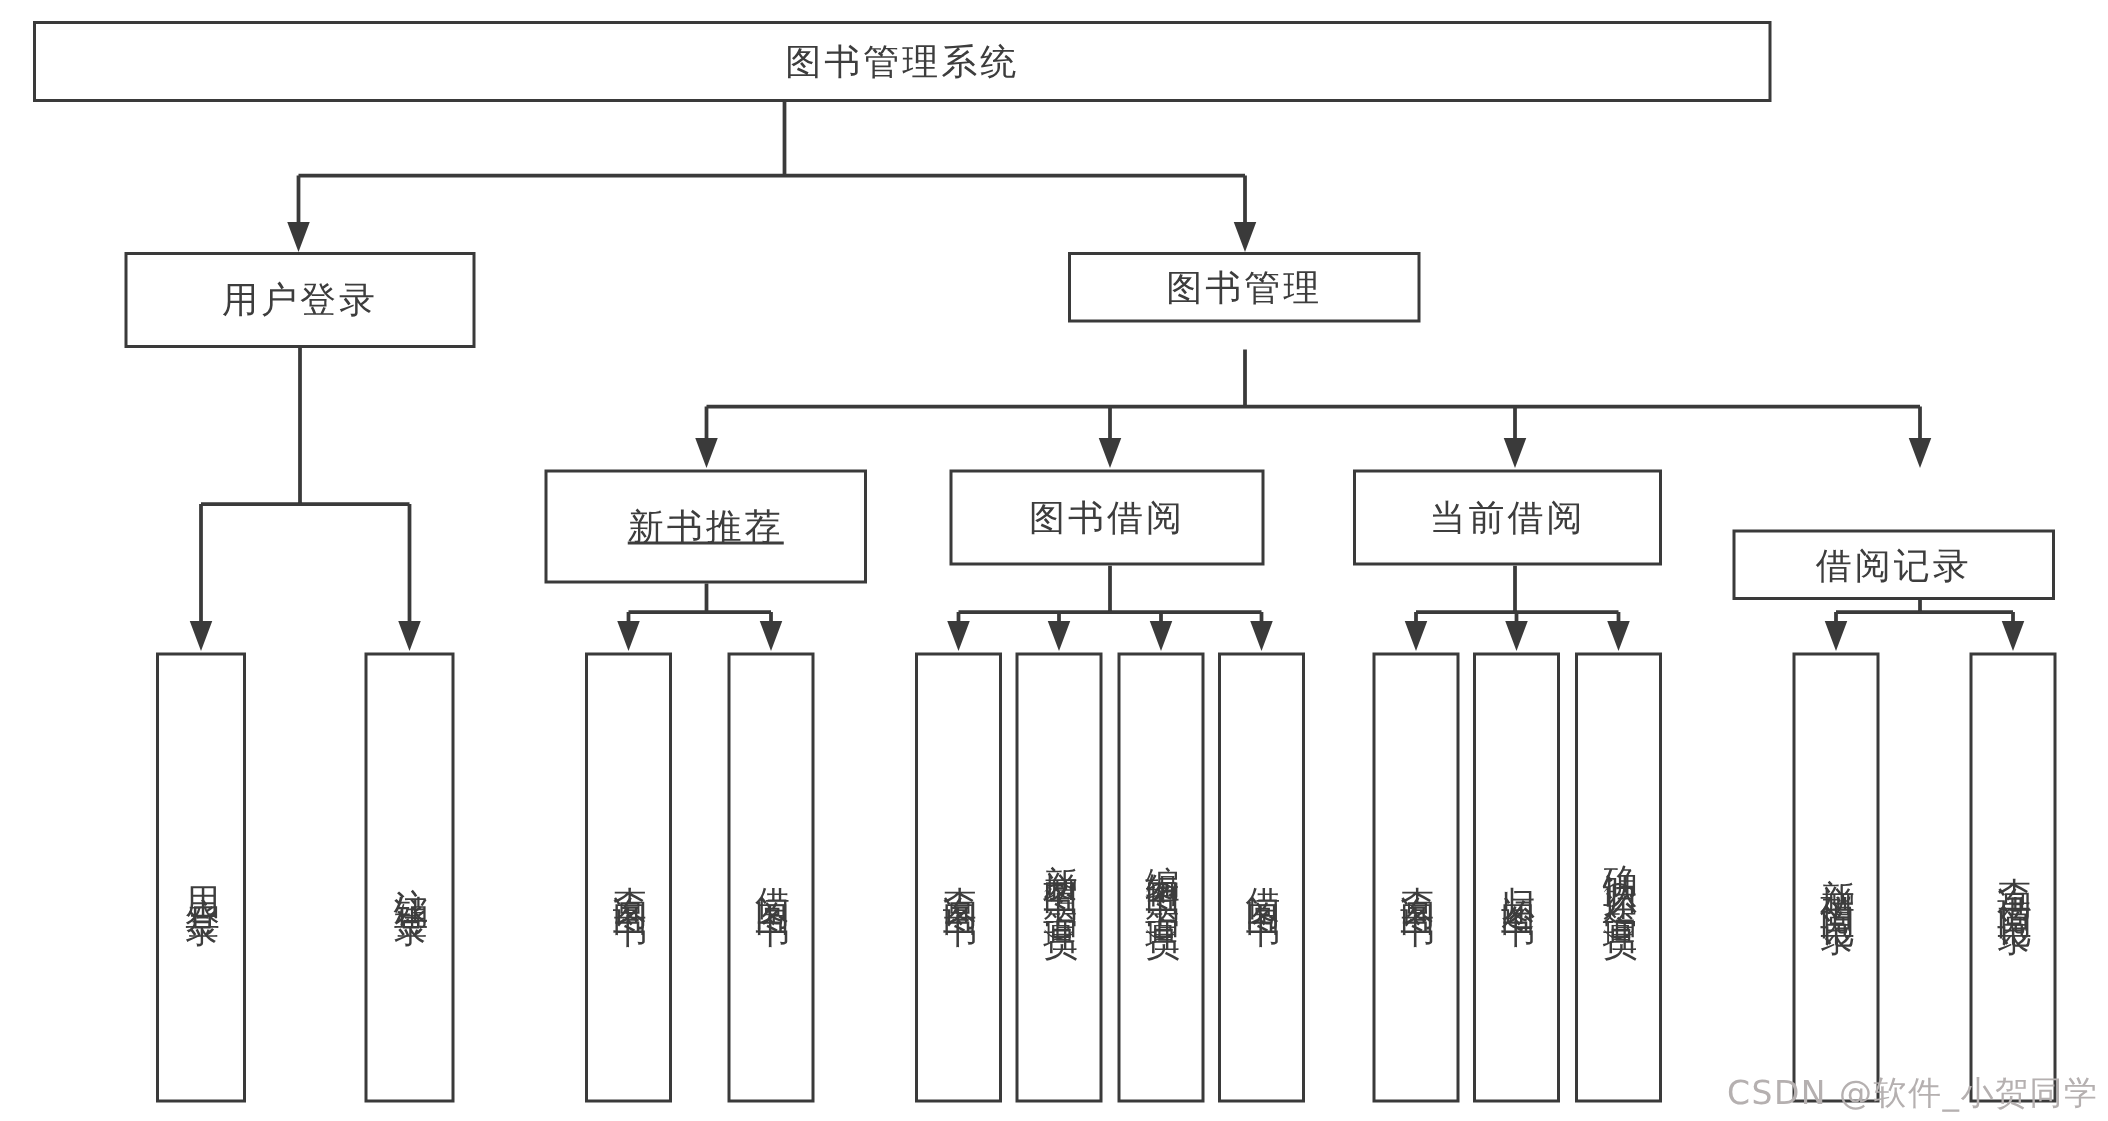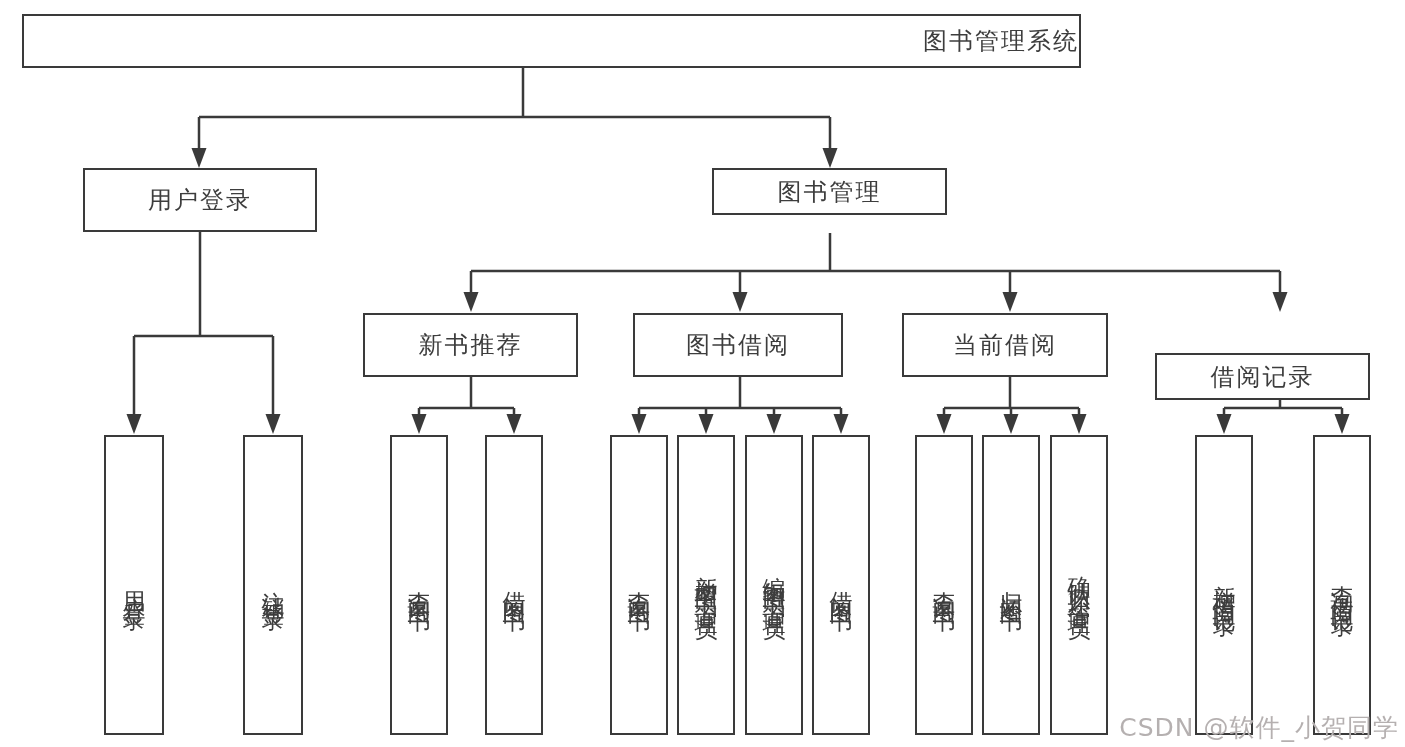--- a/index.html
+++ b/index.html
@@ -39,26 +39,26 @@
     white-space: nowrap;
   }
   .leaf .v-label {
     writing-mode: vertical-rl;
     font-size: 23px;
     letter-spacing: 6px;
     line-height: 1;
     white-space: nowrap;
   }
   
-  .node-root     { left: 22px;  top: 14px;  width: 1059px; height: 54px; justify-content: flex-end; }
+  .node-root     { left: 22px;  top: 14px;  width: 1159px; height: 54px; }
   
   .node-l1-a     { left: 83px;  top: 168px; width: 234px;  height: 64px; }
   .node-l1-b     { left: 712px; top: 168px; width: 235px;  height: 47px; }
   
-  .node-l2-1     { left: 363px;  top: 313px; width: 215px; height: 64px; }
+  .node-l2-1     { left: 363px;  top: 313px; width: 215px; height: 76px; text-decoration: underline; }
   .node-l2-2     { left: 633px;  top: 313px; width: 210px; height: 64px; }
   .node-l2-3     { left: 902px;  top: 313px; width: 206px; height: 64px; }
   .node-l2-4     { left: 1155px; top: 313px; width: 215px; height: 47px; margin-top: 40px; }
   
   .leaf { top: 435px; width: 58px; height: 300px; }
   .leaf-a1 { left: 104px; width: 60px; }
   .leaf-a2 { left: 243px; width: 60px; }
   .leaf-b1 { left: 390px; }
   .leaf-b2 { left: 485px; }
   .leaf-c1 { left: 610px; }
@@ -68,21 +68,21 @@
   .leaf-d1 { left: 915px; }
   .leaf-d2 { left: 982px; }
   .leaf-d3 { left: 1050px; }
   .leaf-e1 { left: 1195px; }
   .leaf-e2 { left: 1313px; }
 
   .watermark {
     position: absolute;
     right: 6px;
     bottom: 3px;
-    font-size: 25px;
+    font-size: 22px;
     letter-spacing: 1px;
     color: #b5b0b0;
     white-space: nowrap;
   }
 </style>
 </head>
 <body>
 
 <div class="canvas">
 

